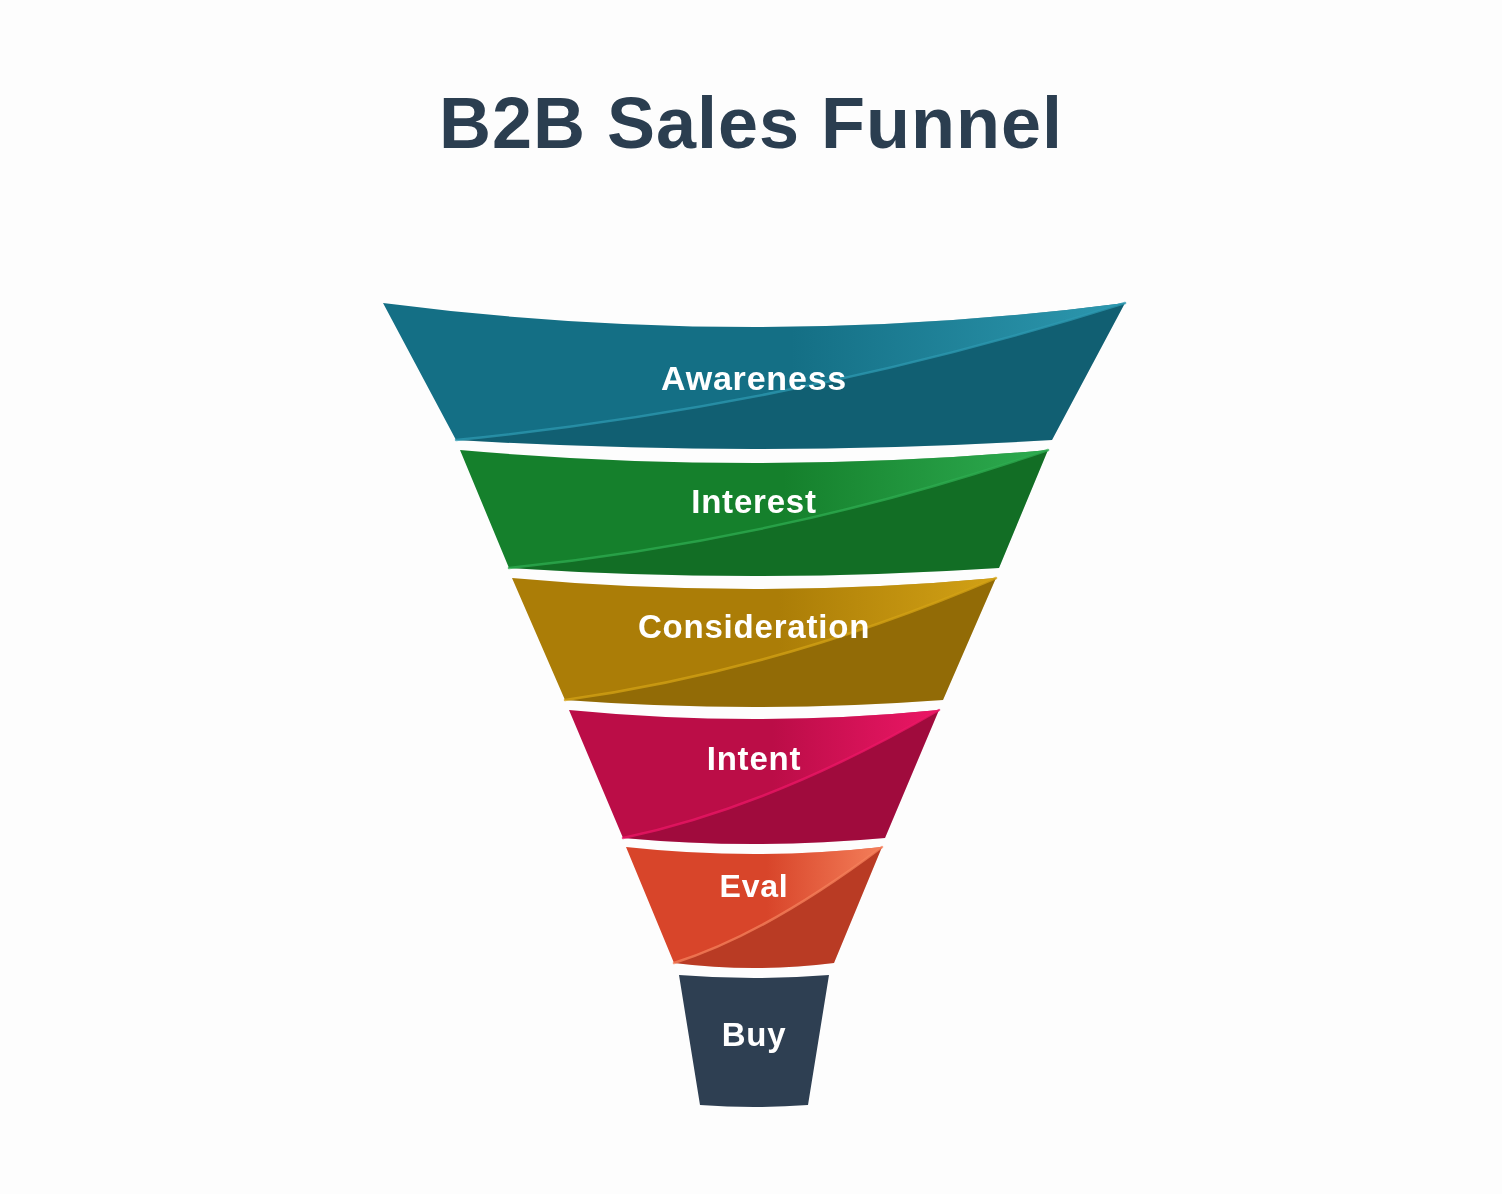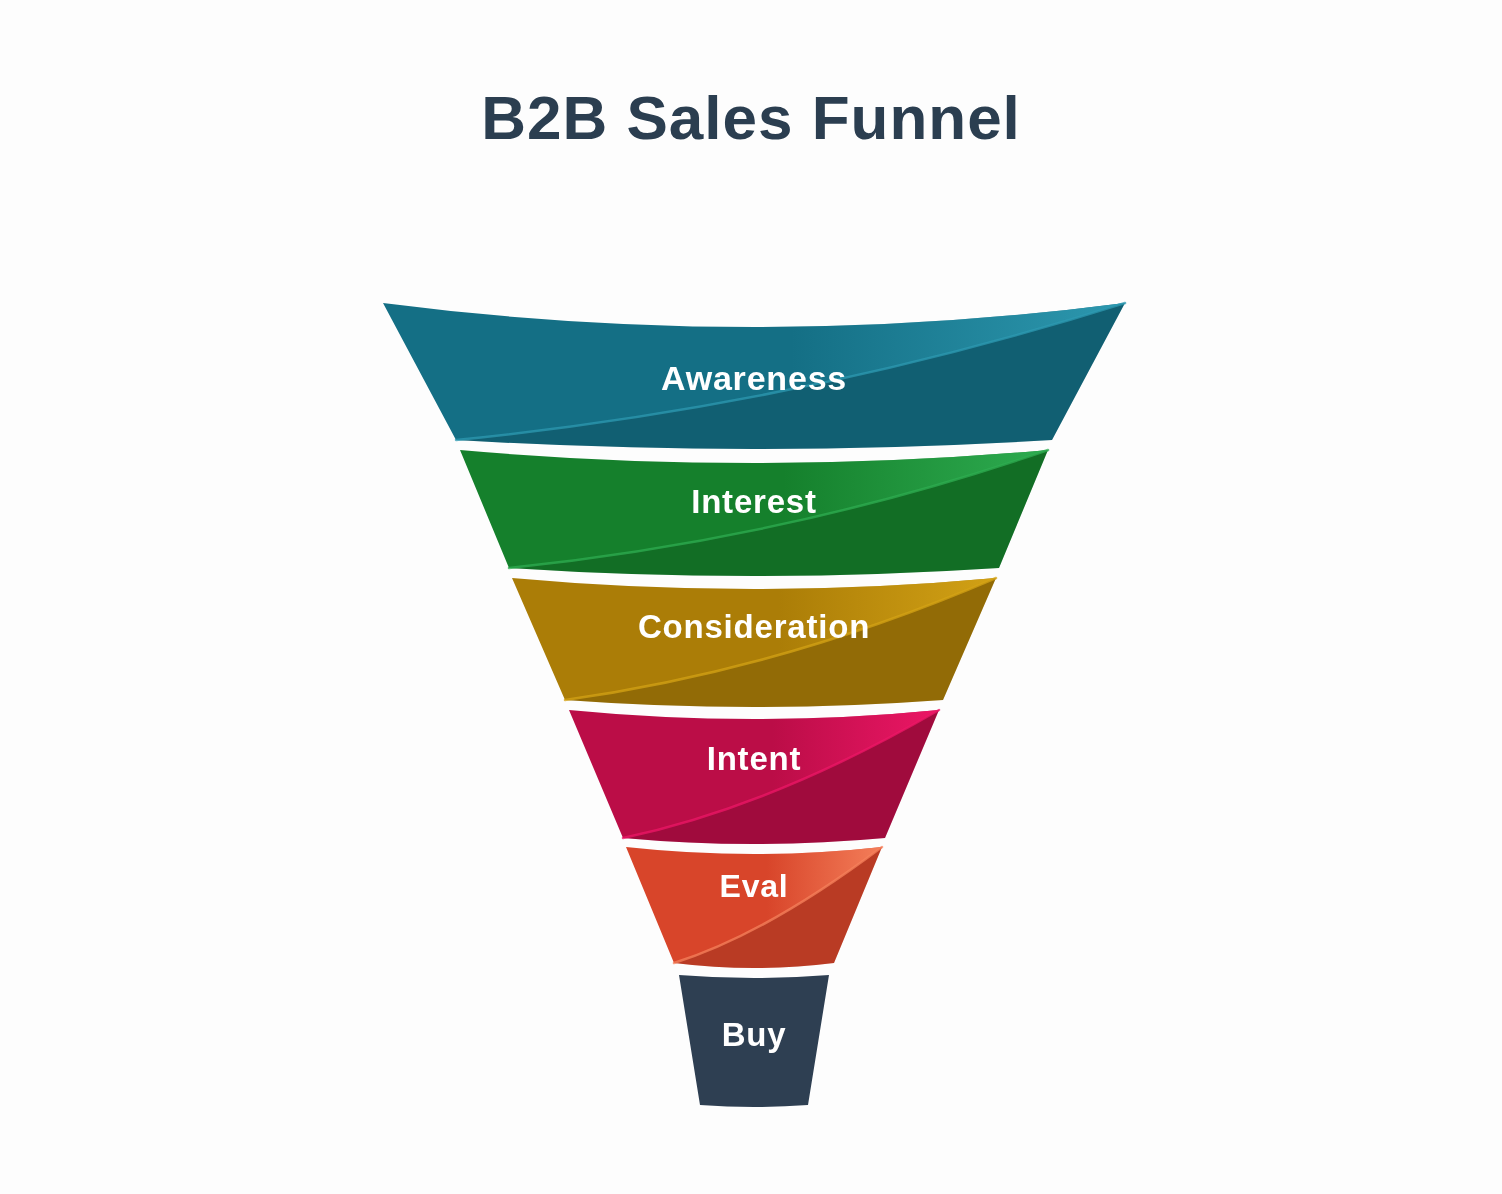--- a/index.html
+++ b/index.html
@@ -10,21 +10,21 @@
     height:1194px;
     overflow:hidden;
   }
   .page-title{
     position:absolute;
     top:82px;
     left:0;
     width:100%;
     margin:0;
     text-align:center;
-    font-size:62px;
+    font-size:72px;
     font-weight:700;
     letter-spacing:1px;
   }
   .funnel-svg{
     position:absolute;
     top:0;
     left:0;
     width:1502px;
     height:1194px;
   }

